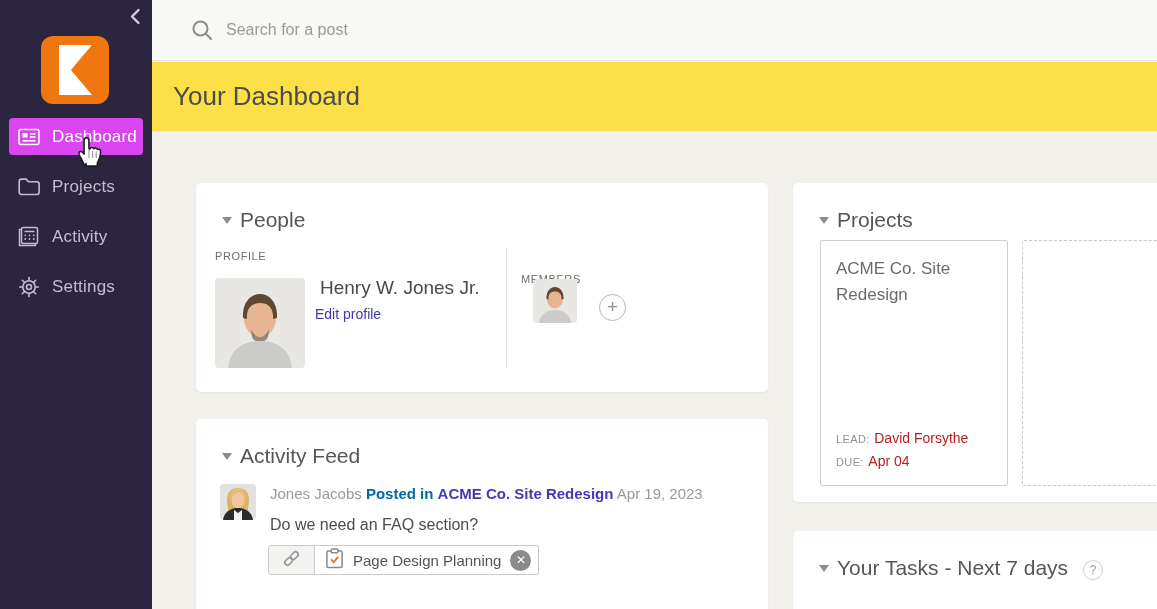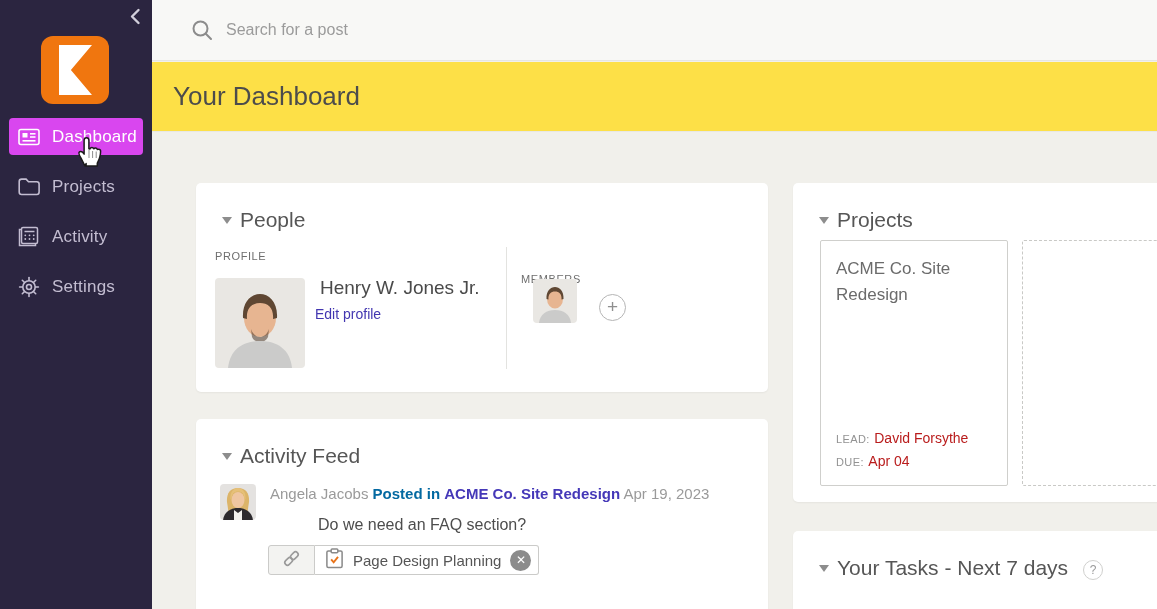--- a/index.html
+++ b/index.html
@@ -58,21 +58,21 @@
   .member-avatar { position:absolute; left:337px; top:96px; width:44px; height:44px; border-radius:4px; overflow:hidden; cursor:pointer; }
   .add-member { position:absolute; left:403px; top:111px; width:27px; height:27px; border:1.5px solid #b5b5b5;
                 border-radius:50%; color:#8f8f8f; display:flex; align-items:center; justify-content:center;
                 font-size:19px; font-weight:300; cursor:pointer; line-height:1; padding-bottom:2px; }
 
   
   .feed-avatar { position:absolute; left:24px; top:65px; width:36px; height:36px; border-radius:4px; overflow:hidden; }
   .feed-meta { position:absolute; left:74px; top:66px; font-size:15px; color:#9a9a9a; white-space:nowrap; }
   .feed-meta .action { color:#0369a1; font-weight:700; }
   .feed-meta .plink { color:#4538b8; font-weight:700; cursor:pointer; }
-  .feed-text { position:absolute; left:74px; top:97px; font-size:16px; color:#4d4d4d;margin-left:48px; }
+  .feed-text { position:absolute; left:74px; top:97px; font-size:16px; color:#4d4d4d; }
   .chip { position:absolute; left:72px; top:126px; height:30px; display:flex; cursor:pointer; }
   .chip-link-seg { width:47px; border:1px solid #cbcbc9; background:#f3f3f1; border-radius:3px 0 0 3px;
                    display:flex; align-items:center; justify-content:center; }
   .chip-body { border:1px solid #cbcbc9; border-left:none; background:#fff; border-radius:0 3px 3px 0;
                display:flex; align-items:center; padding:0 7px 0 10px; gap:9px; }
   .chip-text { font-size:15px; color:#555; white-space:nowrap; }
   .chip-x { width:21px; height:21px; border-radius:50%; background:#8b8b8b; color:#fff; font-size:12px;
             display:flex; align-items:center; justify-content:center; cursor:pointer; flex:none; }
 
   
@@ -223,21 +223,21 @@
       <svg width="36" height="36" viewBox="0 0 36 36">
         <rect width="36" height="36" fill="#e4e2e0"></rect>
         <path d="M18 4 c8.5 0 11.5 6 11 14 l-1.5 10 h-19 L7 18 c-.5-8 2.5-14 11-14 z" fill="#dcb469"></path>
         <ellipse cx="18" cy="16" rx="6.5" ry="8" fill="#efc6a1"></ellipse>
         <path d="M11.5 16 c0-6 2.5-8.5 6.5-8.5 c4 0 6.5 2.5 6.5 8.5 l1-1 c.5-7-3-11-7.5-11 c-4.5 0-8 4-7.5 11 z" fill="#e6c078"></path>
         <path d="M3 36 c1-8 7.5-12 15-12 c7.5 0 14 4 15 12 z" fill="#2d2a2e"></path>
         <path d="M14 26 l4 3 4-3 v10 h-8 z" fill="#f4f2ef"></path>
       </svg>
     </div>
     <div class="feed-meta">
-      <span class="author">Angela Jacobs</span>
+      <span class="author">Jones Jacobs</span>
       <span class="action">Posted in</span>
       <span class="plink">ACME Co. Site Redesign</span>
       <span class="date">Apr 19, 2023</span>
     </div>
     <div class="feed-text">Do we need an FAQ section?</div>
     <div class="chip">
       <div class="chip-link-seg">
         <span>
           <svg width="19" height="19" viewBox="0 0 20 20" fill="none" stroke="#9a9a9a" stroke-width="1.7">
             <rect x="2.5" y="10.25" width="9" height="5.5" rx="2.75" transform="rotate(-45 7 13)"></rect>

